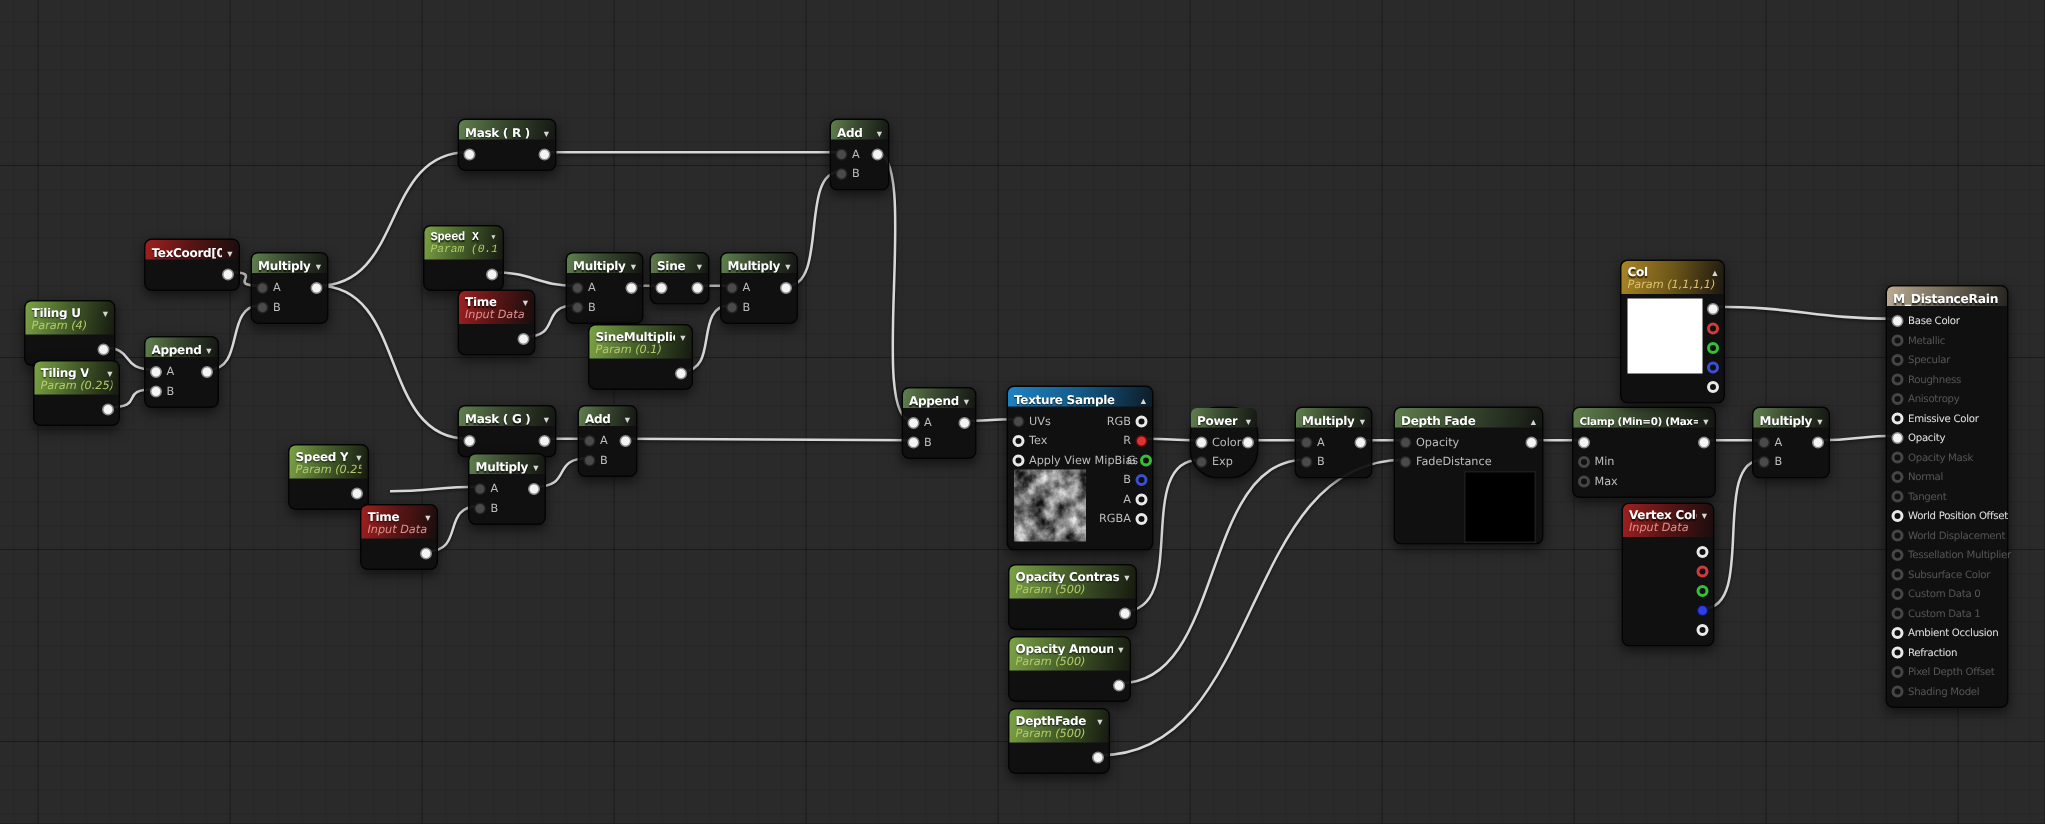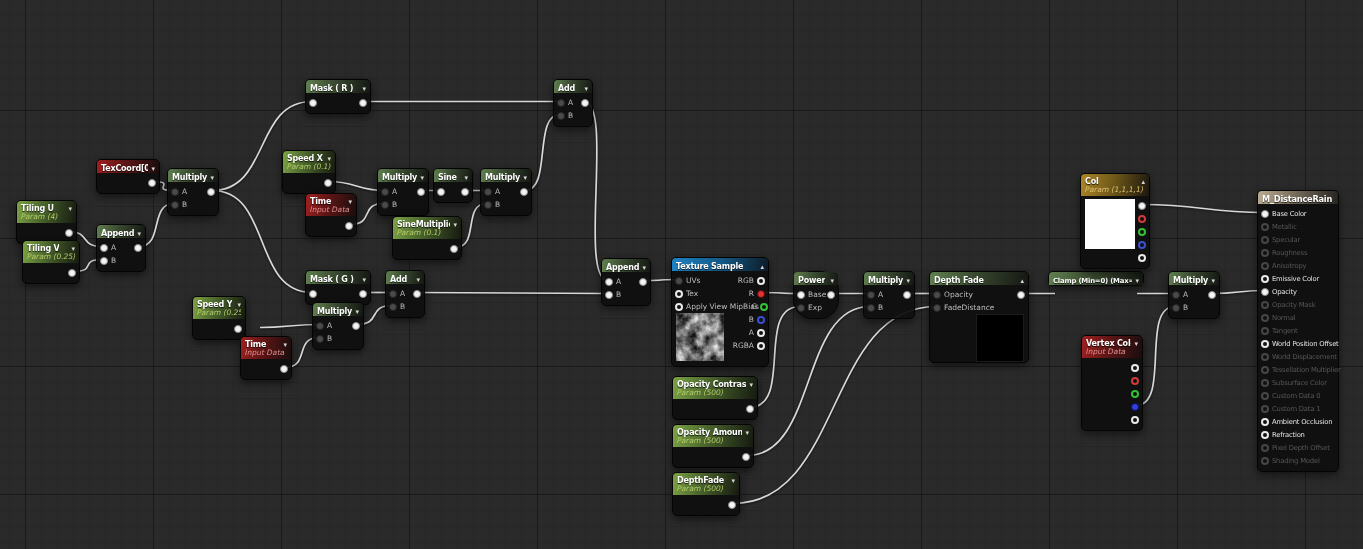--- a/index.html
+++ b/index.html
@@ -246,21 +246,21 @@
         </div>
         <div class="row" data-name="pin-row">
           <span class="side l">
             <span class="pin gf" data-name="pin-add-1-b"></span>
             <span class="plabel" data-name="pin-label">B</span>
           </span>
           <span class="side r"></span>
         </div>
       </div>
     </div>
-    <div class="node k-param" data-name="node-speed-x" style="left: 282px; top: 150px; width: 54px;">
+    <div class="node k-param" data-name="node-speed-x" style="left: 282px; top: 150px; width: 54px; font-family: Liberation Mono, monospace;">
       <div class="hdr has-sub" data-name="node-header">
         <div class="hl">
           <span class="ttl" data-name="node-title">Speed X</span>
           <span class="arw" data-name="dropdown-arrow-icon">▾</span>
         </div>
         <span class="subtitle" data-name="node-subtitle">Param (0.1)</span>
       </div>
       <div class="body" data-name="node-body">
         <div class="row" data-name="pin-row">
           <span class="side l"></span>
@@ -623,21 +623,21 @@
       <div class="hdr" data-name="node-header">
         <div class="hl">
           <span class="ttl" data-name="node-title">Power</span>
           <span class="arw" data-name="dropdown-arrow-icon">▾</span>
         </div>
       </div>
       <div class="body" data-name="node-body">
         <div class="row" data-name="pin-row">
           <span class="side l">
             <span class="pin wf" data-name="pin-power-base"></span>
-            <span class="plabel" data-name="pin-label">Base</span>
+            <span class="plabel" data-name="pin-label">Color</span>
           </span>
           <span class="side r">
             <span class="pin wf" data-name="pin-power-out"></span>
           </span>
         </div>
         <div class="row" data-name="pin-row">
           <span class="side l">
             <span class="pin gf" data-name="pin-power-exp"></span>
             <span class="plabel" data-name="pin-label">Exp</span>
           </span>
@@ -696,20 +696,44 @@
           <span class="side r"></span>
         </div>
       </div>
       <div class="prev black" data-name="black-preview-swatch" style="width: 48px; height: 48px; position: absolute; right: 4px; top: 42px;"></div>
     </div>
     <div class="node k-op" data-name="node-clamp" style="left: 1048px; top: 271px; width: 96px;">
       <div class="hdr" data-name="node-header">
         <div class="hl">
           <span class="ttl" data-name="node-title">Clamp (Min=0) (Max=1)</span>
           <span class="arw" data-name="dropdown-arrow-icon">▾</span>
+        </div>
+      </div>
+      <div class="body" data-name="node-body">
+        <div class="row" data-name="pin-row">
+          <span class="side l">
+            <span class="pin wf" data-name="pin-clamp-in"></span>
+          </span>
+          <span class="side r">
+            <span class="pin wf" data-name="pin-clamp-out"></span>
+          </span>
+        </div>
+        <div class="row" data-name="pin-row">
+          <span class="side l">
+            <span class="pin hd" data-name="pin-clamp-min"></span>
+            <span class="plabel" data-name="pin-label">Min</span>
+          </span>
+          <span class="side r"></span>
+        </div>
+        <div class="row" data-name="pin-row">
+          <span class="side l">
+            <span class="pin hd" data-name="pin-clamp-max"></span>
+            <span class="plabel" data-name="pin-label">Max</span>
+          </span>
+          <span class="side r"></span>
         </div>
       </div>
     </div>
     <div class="node k-op" data-name="node-multiply-6" style="left: 1168px; top: 271px; width: 52px;">
       <div class="hdr" data-name="node-header">
         <div class="hl">
           <span class="ttl" data-name="node-title">Multiply</span>
           <span class="arw" data-name="dropdown-arrow-icon">▾</span>
         </div>
       </div>

